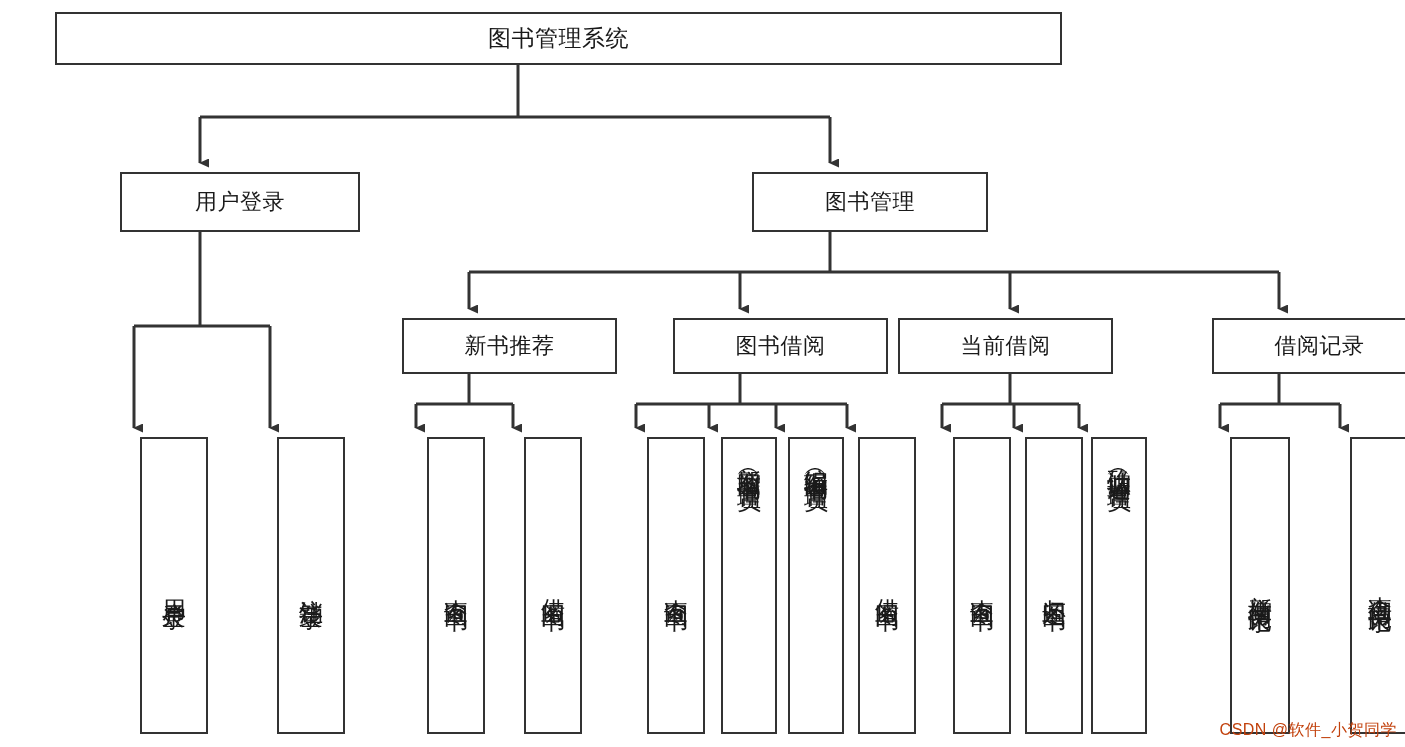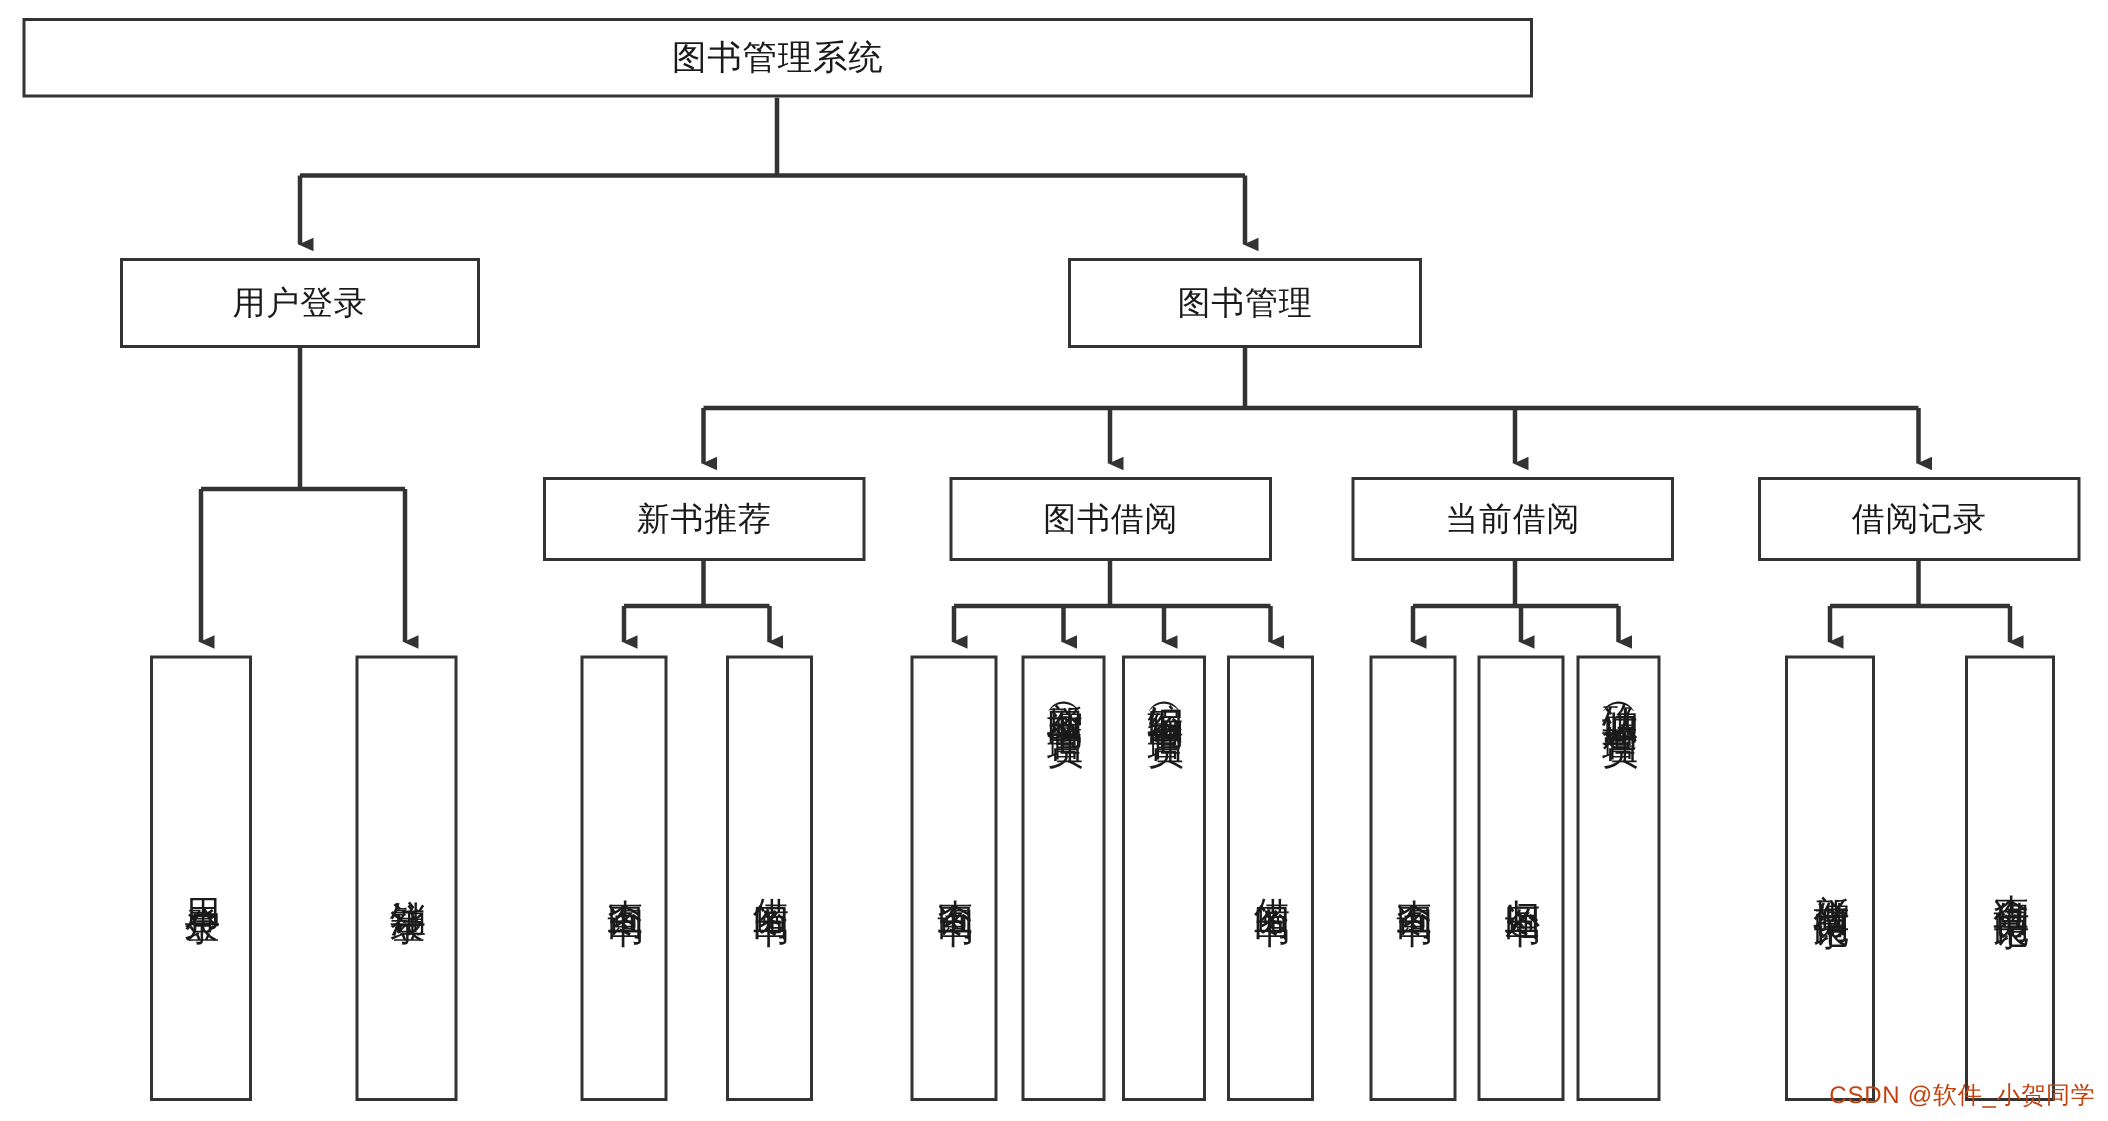--- a/index.html
+++ b/index.html
@@ -27,20 +27,21 @@
   }
   .node {
     position: absolute;
     box-sizing: border-box;
     background: #ffffff;
     border: 2px solid #333333;
     display: flex;
     align-items: center;
     justify-content: center;
     color: #1a1a1a;
+    margin-left: 40px;
   }
   .node .lbl {
     display: block;
     text-align: center;
     line-height: 1.18;
     color: #1a1a1a;
   }
   
   .h-node .lbl {
     font-size: 22px;
@@ -148,21 +149,21 @@
   <div class="node h-node" style="left:712px; top:172px; width:236px; height:60px;align-items:center;">
     <span class="lbl">图书管理</span>
   </div>
 
   <div class="node h-node" style="left:362px; top:318px; width:215px; height:56px;">
     <span class="lbl">新书推荐</span>
   </div>
   <div class="node h-node" style="left:633px; top:318px; width:215px; height:56px;">
     <span class="lbl">图书借阅</span>
   </div>
-  <div class="node h-node" style="left:901px; top:318px; width:215px; height:56px;">
+  <div class="node h-node" style="left:858px; top:318px; width:215px; height:56px;">
     <span class="lbl">当前借阅</span>
   </div>
   <div class="node h-node" style="left:1172px; top:318px; width:215px; height:56px;">
     <span class="lbl">借阅记录</span>
   </div>
 
   <div class="node v-node v-center" style="left:100px; top:437px; width:68px; height:297px;">
     <span class="lbl">用户登录</span>
   </div>
   <div class="node v-node v-center" style="left:237px; top:437px; width:68px; height:297px;">

